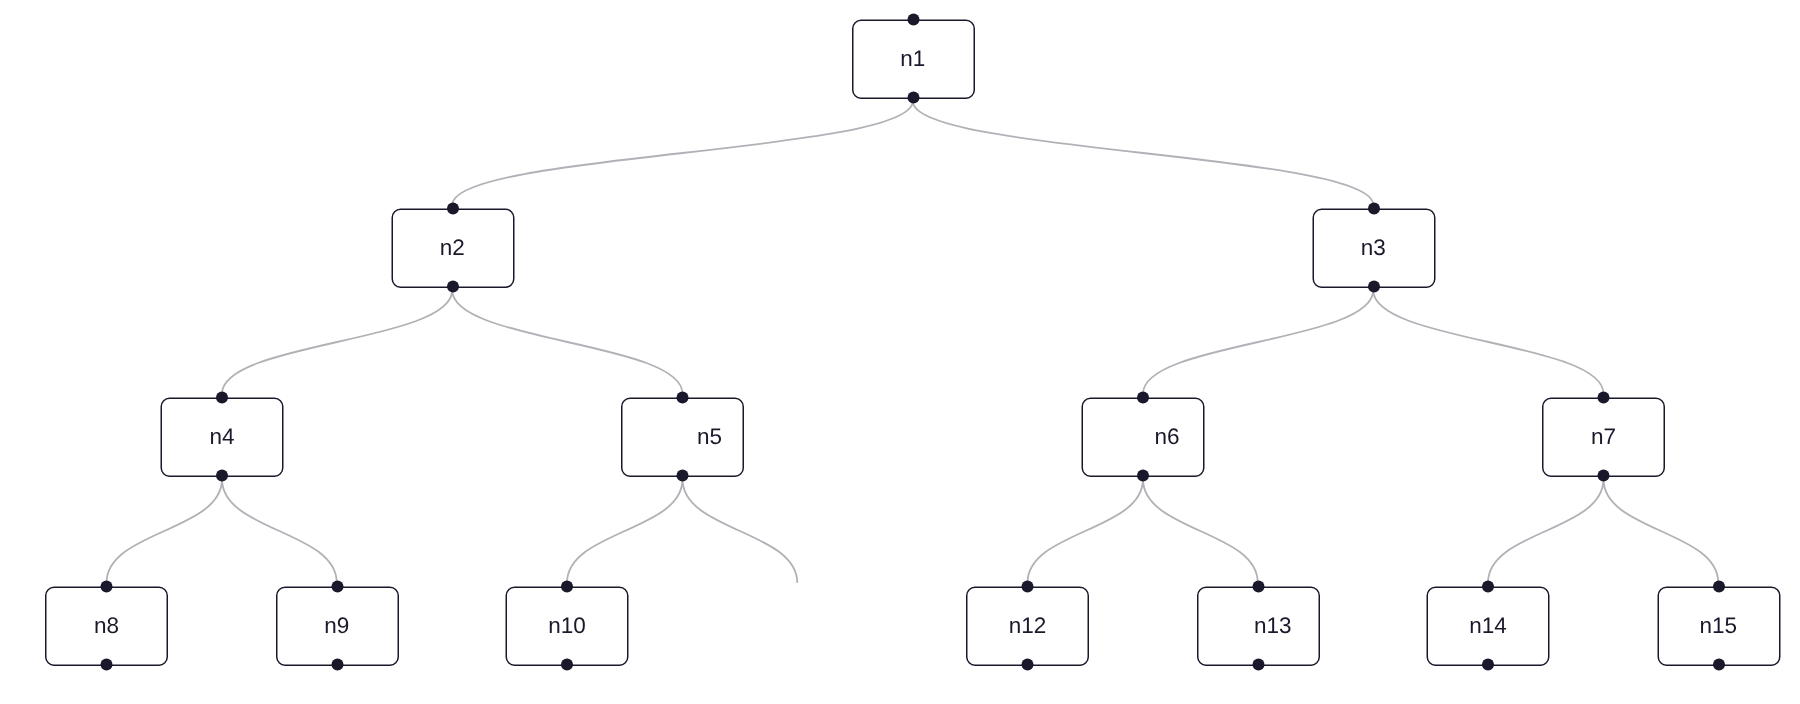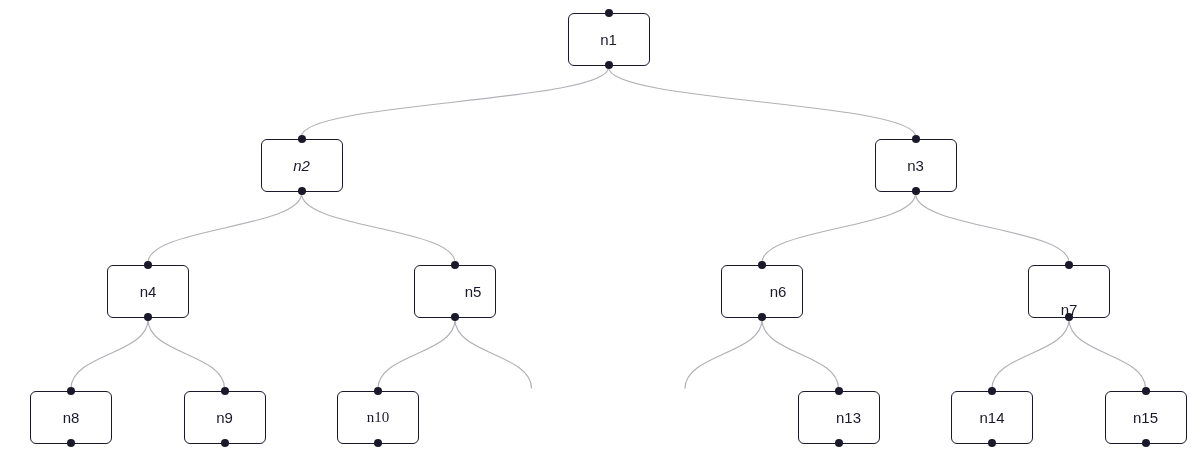--- a/index.html
+++ b/index.html
@@ -94,21 +94,21 @@
       <path d="M 744,319.5 C 744,354 820.5,354 820.5,388.5" class="edge"></path>
       <path d="M 1051,319.5 C 1051,354 974,354 974,388.5" class="edge"></path>
       <path d="M 1051,319.5 C 1051,354 1127.5,354 1127.5,388.5" class="edge"></path>
     </svg>
   <div class="node-layer">
       <div class="node" style="left: 549.5px; top: 12.5px;">
         <div class="handle top"></div>
         <div class="label">n1</div>
         <div class="handle bottom"></div>
       </div>
-      <div class="node" style="left: 242.5px; top: 138.5px; font-style: italic;">
+      <div class="node" style="left: 242.5px; top: 138.5px;">
         <div class="handle top"></div>
         <div class="label">n2</div>
         <div class="handle bottom"></div>
       </div>
       <div class="node" style="left: 856.5px; top: 138.5px; justify-content: center;">
         <div class="handle top"></div>
         <div class="label">n3</div>
         <div class="handle bottom"></div>
       </div>
       <div class="node" style="left: 89px; top: 264.5px;">
@@ -119,38 +119,43 @@
       <div class="node" style="left: 396px; top: 264.5px; padding-left: 36px;">
         <div class="handle top"></div>
         <div class="label">n5</div>
         <div class="handle bottom"></div>
       </div>
       <div class="node" style="left: 703px; top: 264.5px; padding-left: 32px;">
         <div class="handle top"></div>
         <div class="label">n6</div>
         <div class="handle bottom"></div>
       </div>
-      <div class="node" style="left: 1010px; top: 264.5px; align-items: flex-end;">
+      <div class="node" style="left: 1010px; top: 264.5px;">
         <div class="handle top"></div>
         <div class="label">n7</div>
         <div class="handle bottom"></div>
       </div>
       <div class="node" style="left: 12px; top: 390.5px;">
         <div class="handle top"></div>
         <div class="label">n8</div>
         <div class="handle bottom"></div>
       </div>
       <div class="node" style="left: 165.5px; top: 390.5px;">
         <div class="handle top"></div>
         <div class="label">n9</div>
         <div class="handle bottom"></div>
       </div>
-      <div class="node" style="left: 319px; top: 390.5px; font-family: Liberation Serif, serif;">
+      <div class="node" style="left: 319px; top: 390.5px;">
         <div class="handle top"></div>
         <div class="label">n10</div>
+        <div class="handle bottom"></div>
+      </div>
+      <div class="node" style="left: 626px; top: 390.5px;">
+        <div class="handle top"></div>
+        <div class="label">n12</div>
         <div class="handle bottom"></div>
       </div>
       <div class="node" style="left: 779.5px; top: 390.5px; padding-left: 20px;">
         <div class="handle top"></div>
         <div class="label">n13</div>
         <div class="handle bottom"></div>
       </div>
       <div class="node" style="left: 933px; top: 390.5px;">
         <div class="handle top"></div>
         <div class="label">n14</div>

